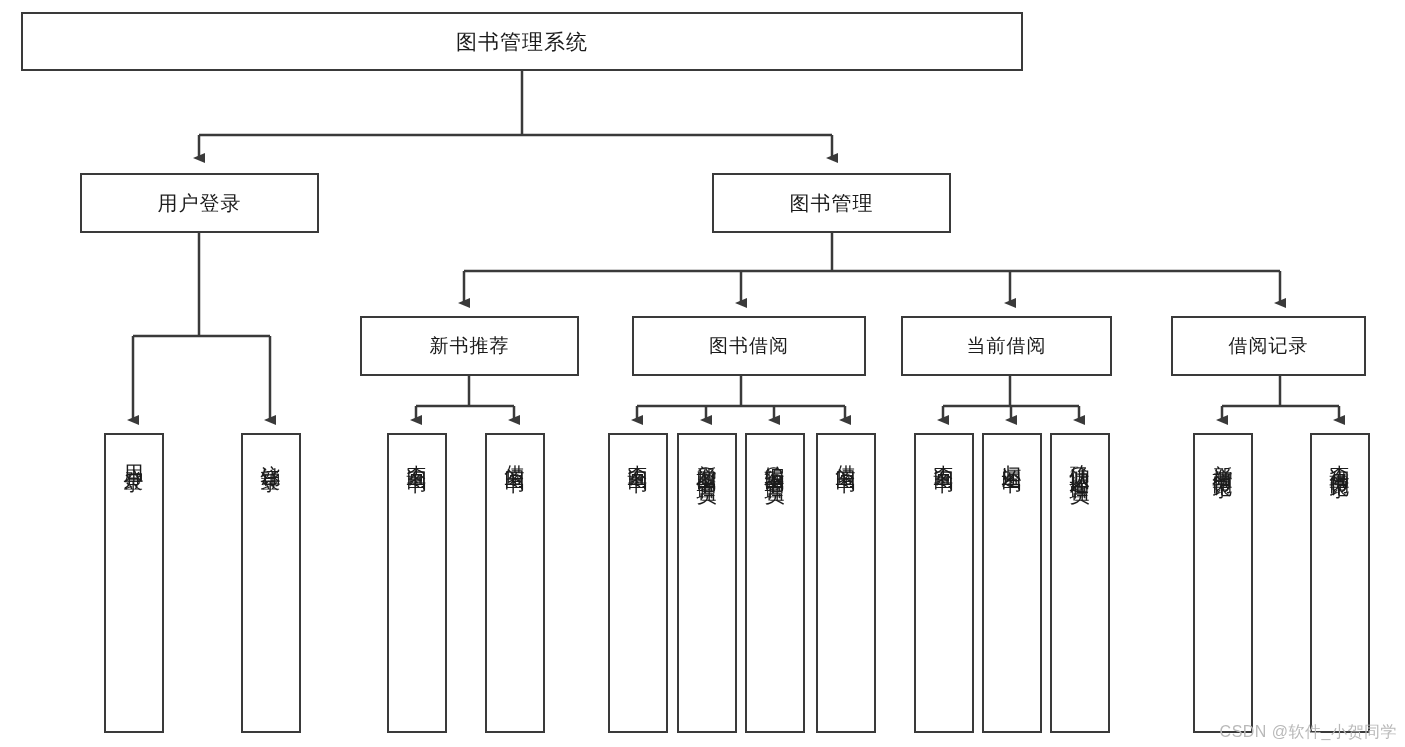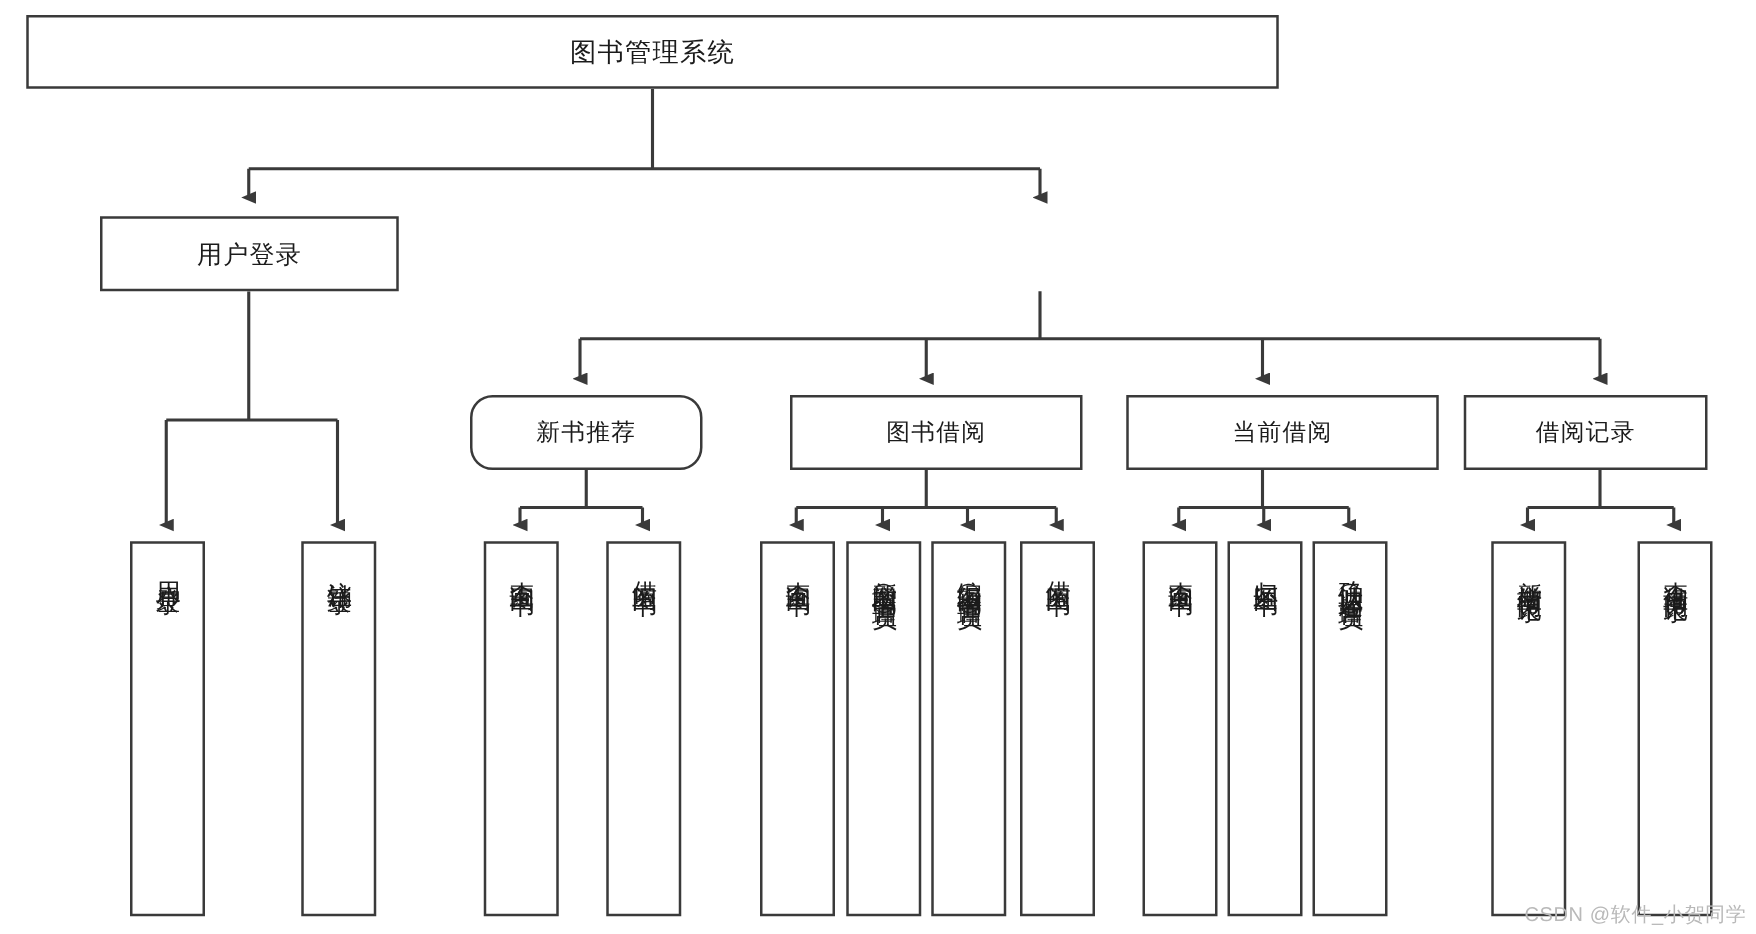--- a/index.html
+++ b/index.html
@@ -129,28 +129,31 @@
     </g>
   </svg>
 
   <div class="node root" style="left:21px; top:12px; width:1002px; height:59px;">
     <span class="htext">图书管理系统</span>
   </div>
 
   <div class="node level2" style="left:80px; top:173px; width:239px; height:60px;">
     <span class="htext">用户登录</span>
   </div>
-
-  <div class="node level3" style="left:376px; top:316px; width:186px; height:60px;border-radius:18px;">
+  <div class="node level2" style="left:712px; top:173px; width:239px; height:60px;">
+    <span class="htext">图书管理</span>
+  </div>
+
+  <div class="node level3" style="left:360px; top:316px; width:219px; height:60px;">
     <span class="htext">新书推荐</span>
   </div>
   <div class="node level3" style="left:632px; top:316px; width:234px; height:60px;">
     <span class="htext">图书借阅</span>
   </div>
-  <div class="node level3" style="left:901px; top:316px; width:250px; height:60px;">
+  <div class="node level3" style="left:901px; top:316px; width:211px; height:60px;">
     <span class="htext">当前借阅</span>
   </div>
   <div class="node level3" style="left:1171px; top:316px; width:195px; height:60px;">
     <span class="htext">借阅记录</span>
   </div>
 
   <div class="node leaf" style="left:104px; top:433px; width:60px; height:300px;">
     <span class="vtext">用户登录</span>
   </div>
   <div class="node leaf" style="left:241px; top:433px; width:60px; height:300px;">

